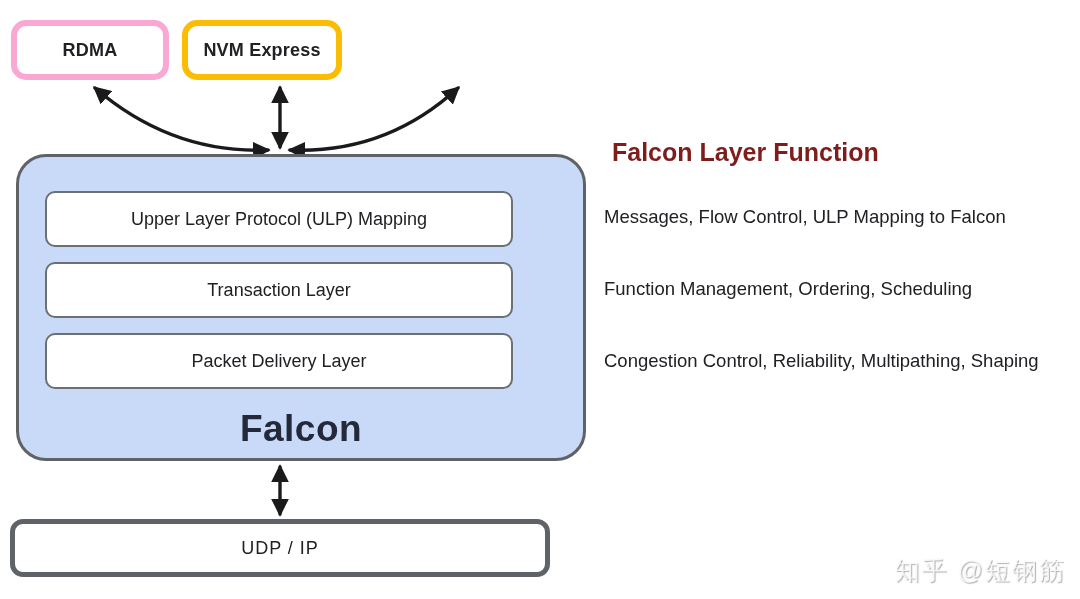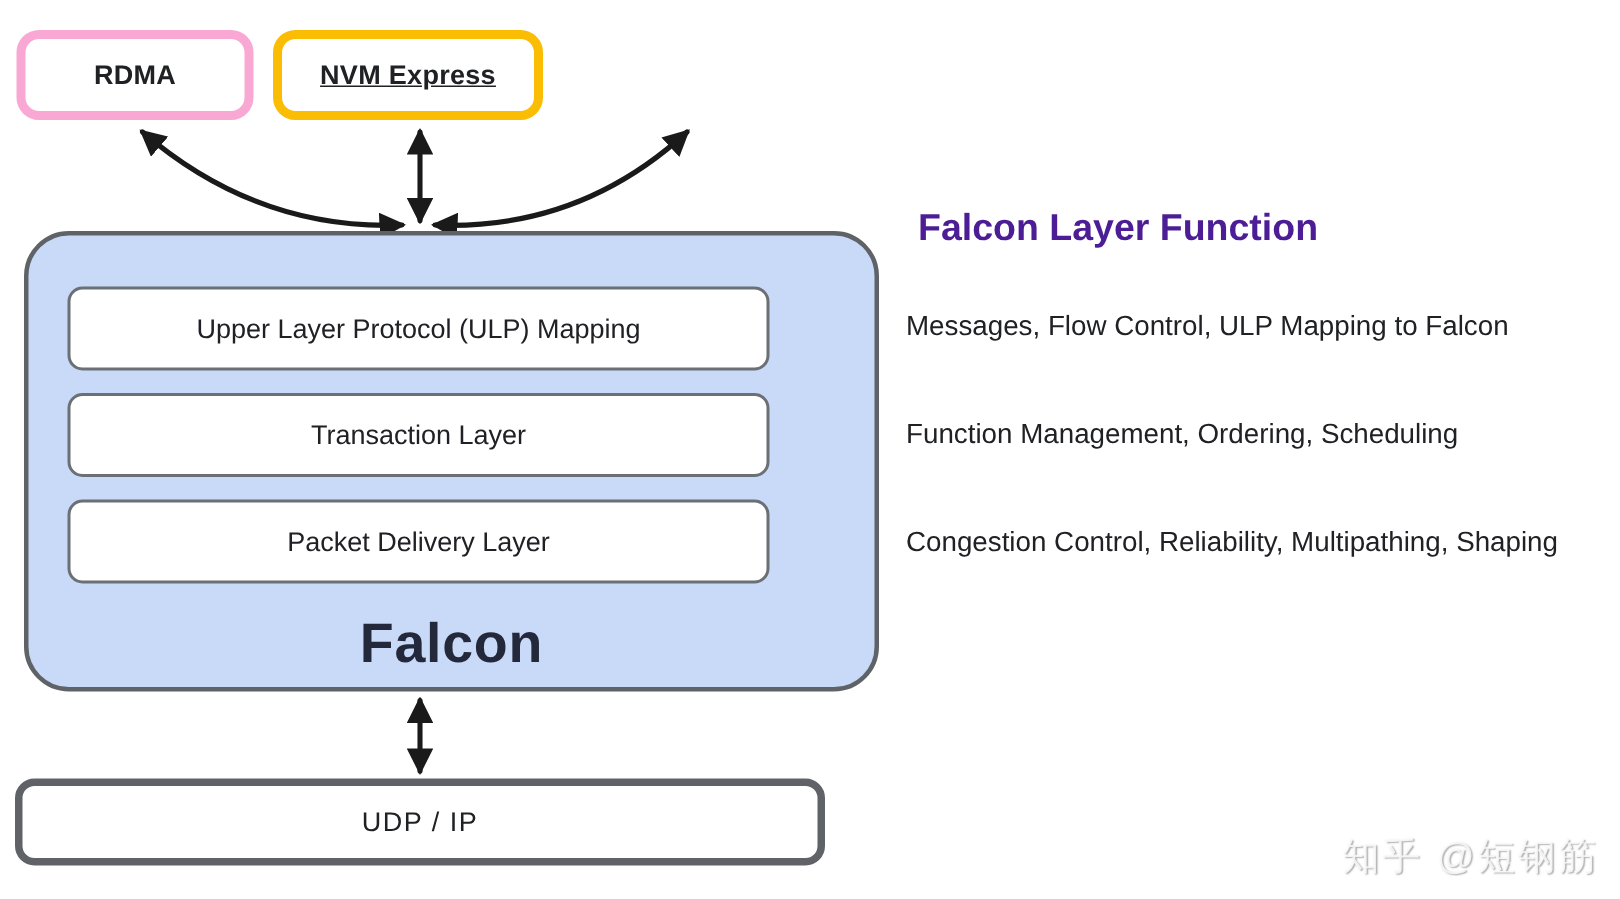--- a/index.html
+++ b/index.html
@@ -4,21 +4,21 @@
 <style>
   html,body{margin:0;padding:0;background:#ffffff;}
   body{font-family:"Liberation Sans","DejaVu Sans",sans-serif;color:#202124;}
   .stage{position:relative;width:1080px;height:599px;background:#ffffff;overflow:hidden;}
 
   
   .tbox{position:absolute;top:20px;height:60px;background:#ffffff;border-radius:15px;
         display:flex;align-items:center;justify-content:center;box-sizing:border-box;
         font-size:18px;font-weight:600;letter-spacing:.2px;}
   .tbox.green {left:11px;  width:158px;border:6px solid #f9a8d4;}
-  .tbox.yellow{left:182px; width:180px;border:6px solid #FBBC04;text-decoration:underline;}
+  .tbox.yellow{left:182px; width:160px;border:6px solid #FBBC04;}
   .tbox.blue  {left:351px; width:165px;border:6px solid #4285F4;}
 
   
   .falcon{position:absolute;left:16px;top:154px;width:570px;height:307px;
           background:#C9DAF8;border:3px solid #5F6368;border-radius:30px;box-sizing:border-box;}
   .layer{position:absolute;left:26px;width:468px;height:56px;background:#ffffff;
          border:2px solid #6b7075;border-radius:10px;box-sizing:border-box;
          display:flex;align-items:center;justify-content:center;font-size:18px;}
   .layer.l0{top:34px;}
   .layer.l1{top:105px;}
@@ -27,21 +27,21 @@
                 font-size:37px;font-weight:700;color:#23293a;letter-spacing:.5px;}
 
   
   .udp{position:absolute;left:10px;top:519px;width:540px;height:58px;background:#ffffff;
        border:5px solid #5F6368;border-radius:13px;box-sizing:border-box;
        display:flex;align-items:center;justify-content:center;
        font-size:18px;font-weight:500;letter-spacing:1px;}
 
   
   .rp-heading{position:absolute;left:612px;top:138px;font-size:25px;font-weight:700;
-              color:#4c1d95;white-space:nowrap;}
+              color:#7f1d1d;white-space:nowrap;}
   .fn-row{position:absolute;left:604px;font-size:18.5px;color:#202124;white-space:nowrap;}
   .fn-row.r0{top:206px;}
   .fn-row.r1{top:278px;}
   .fn-row.r2{top:350px;}
 
   
   svg.overlay{position:absolute;left:0;top:0;width:1080px;height:599px;pointer-events:none;}
   svg.overlay path.arrow{fill:none;stroke:#1a1a1a;stroke-width:3.4;stroke-linecap:round;}
   svg.overlay circle.dot{fill:#3c4043;}
 

